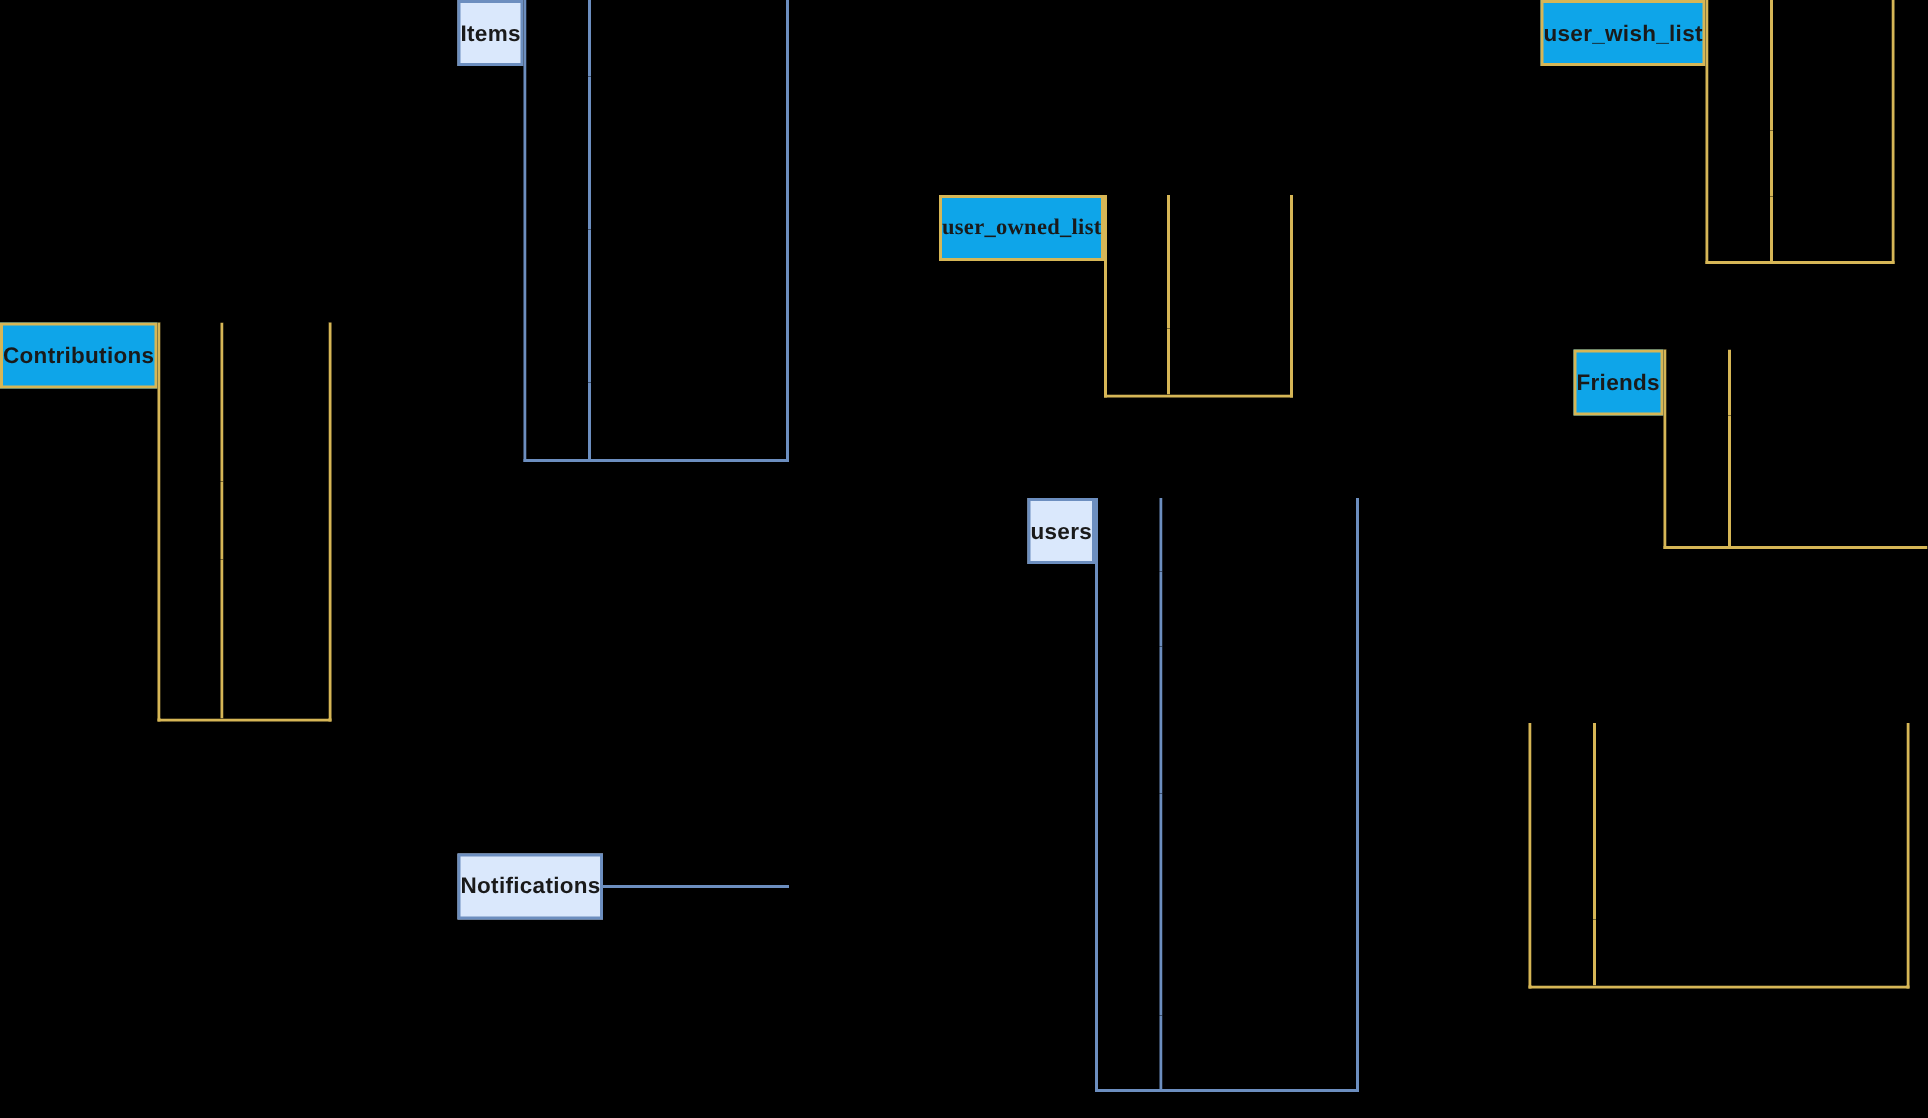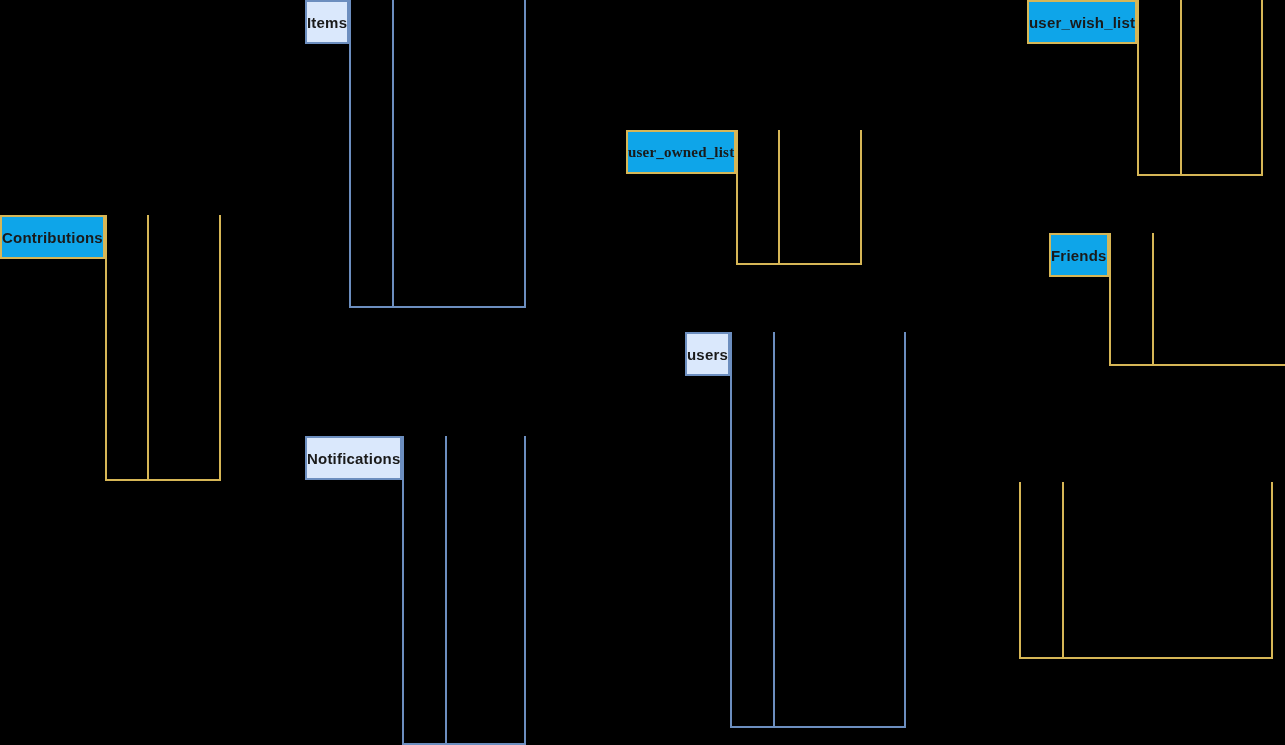--- a/index.html
+++ b/index.html
@@ -157,21 +157,21 @@
         <div class="attr-row">
           <div class="attr-key" style="flex-basis: 43px;"></div>
           <div class="attr-name"></div>
         </div>
         <div class="attr-row">
           <div class="attr-key" style="flex-basis: 43px;"></div>
           <div class="attr-name"></div>
         </div>
       </div>
     </div>
-    <div class="entity theme-blue" style="left: 305px; top: 436px; width: 221px; height: 309px;">
+    <div class="entity theme-blue" style="left: 305px; top: 436px; width: 221px; height: 309px; align-items: center;">
       <div class="entity-header">Notifications</div>
       <div class="entity-body">
         <div class="attr-row">
           <div class="attr-key" style="flex-basis: 43px;"></div>
           <div class="attr-name"></div>
         </div>
         <div class="attr-row">
           <div class="attr-key" style="flex-basis: 43px;"></div>
           <div class="attr-name"></div>
         </div>

